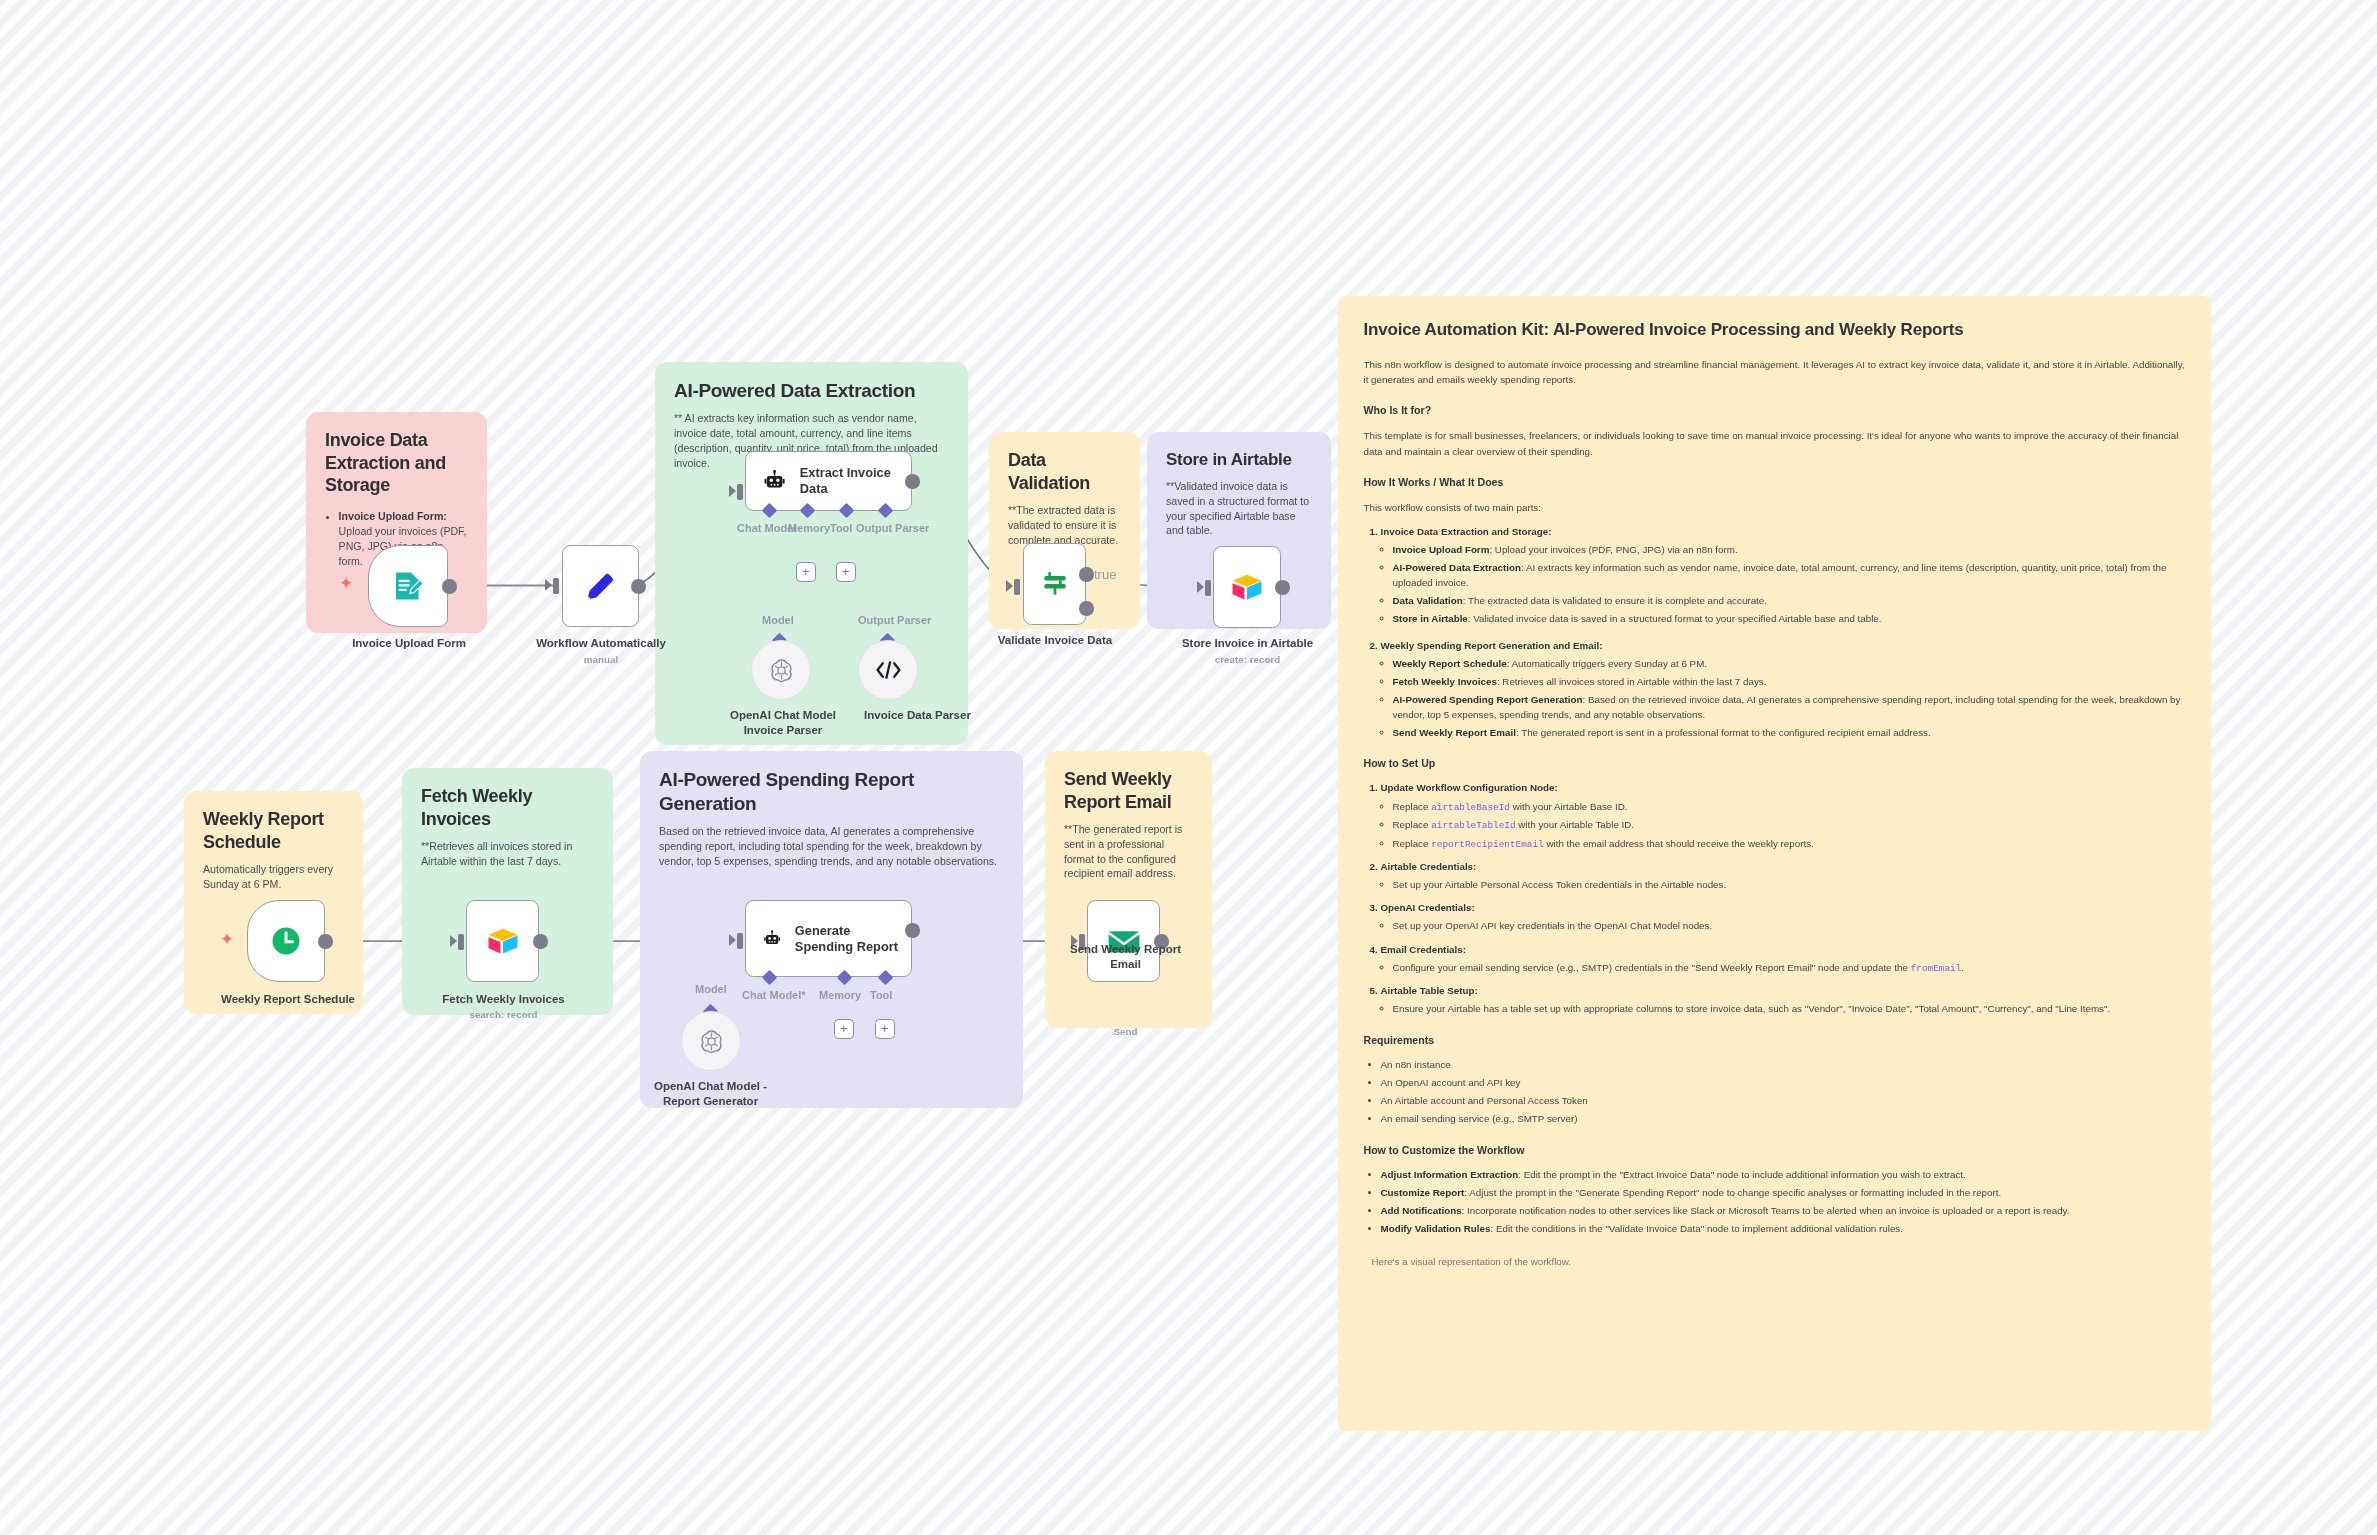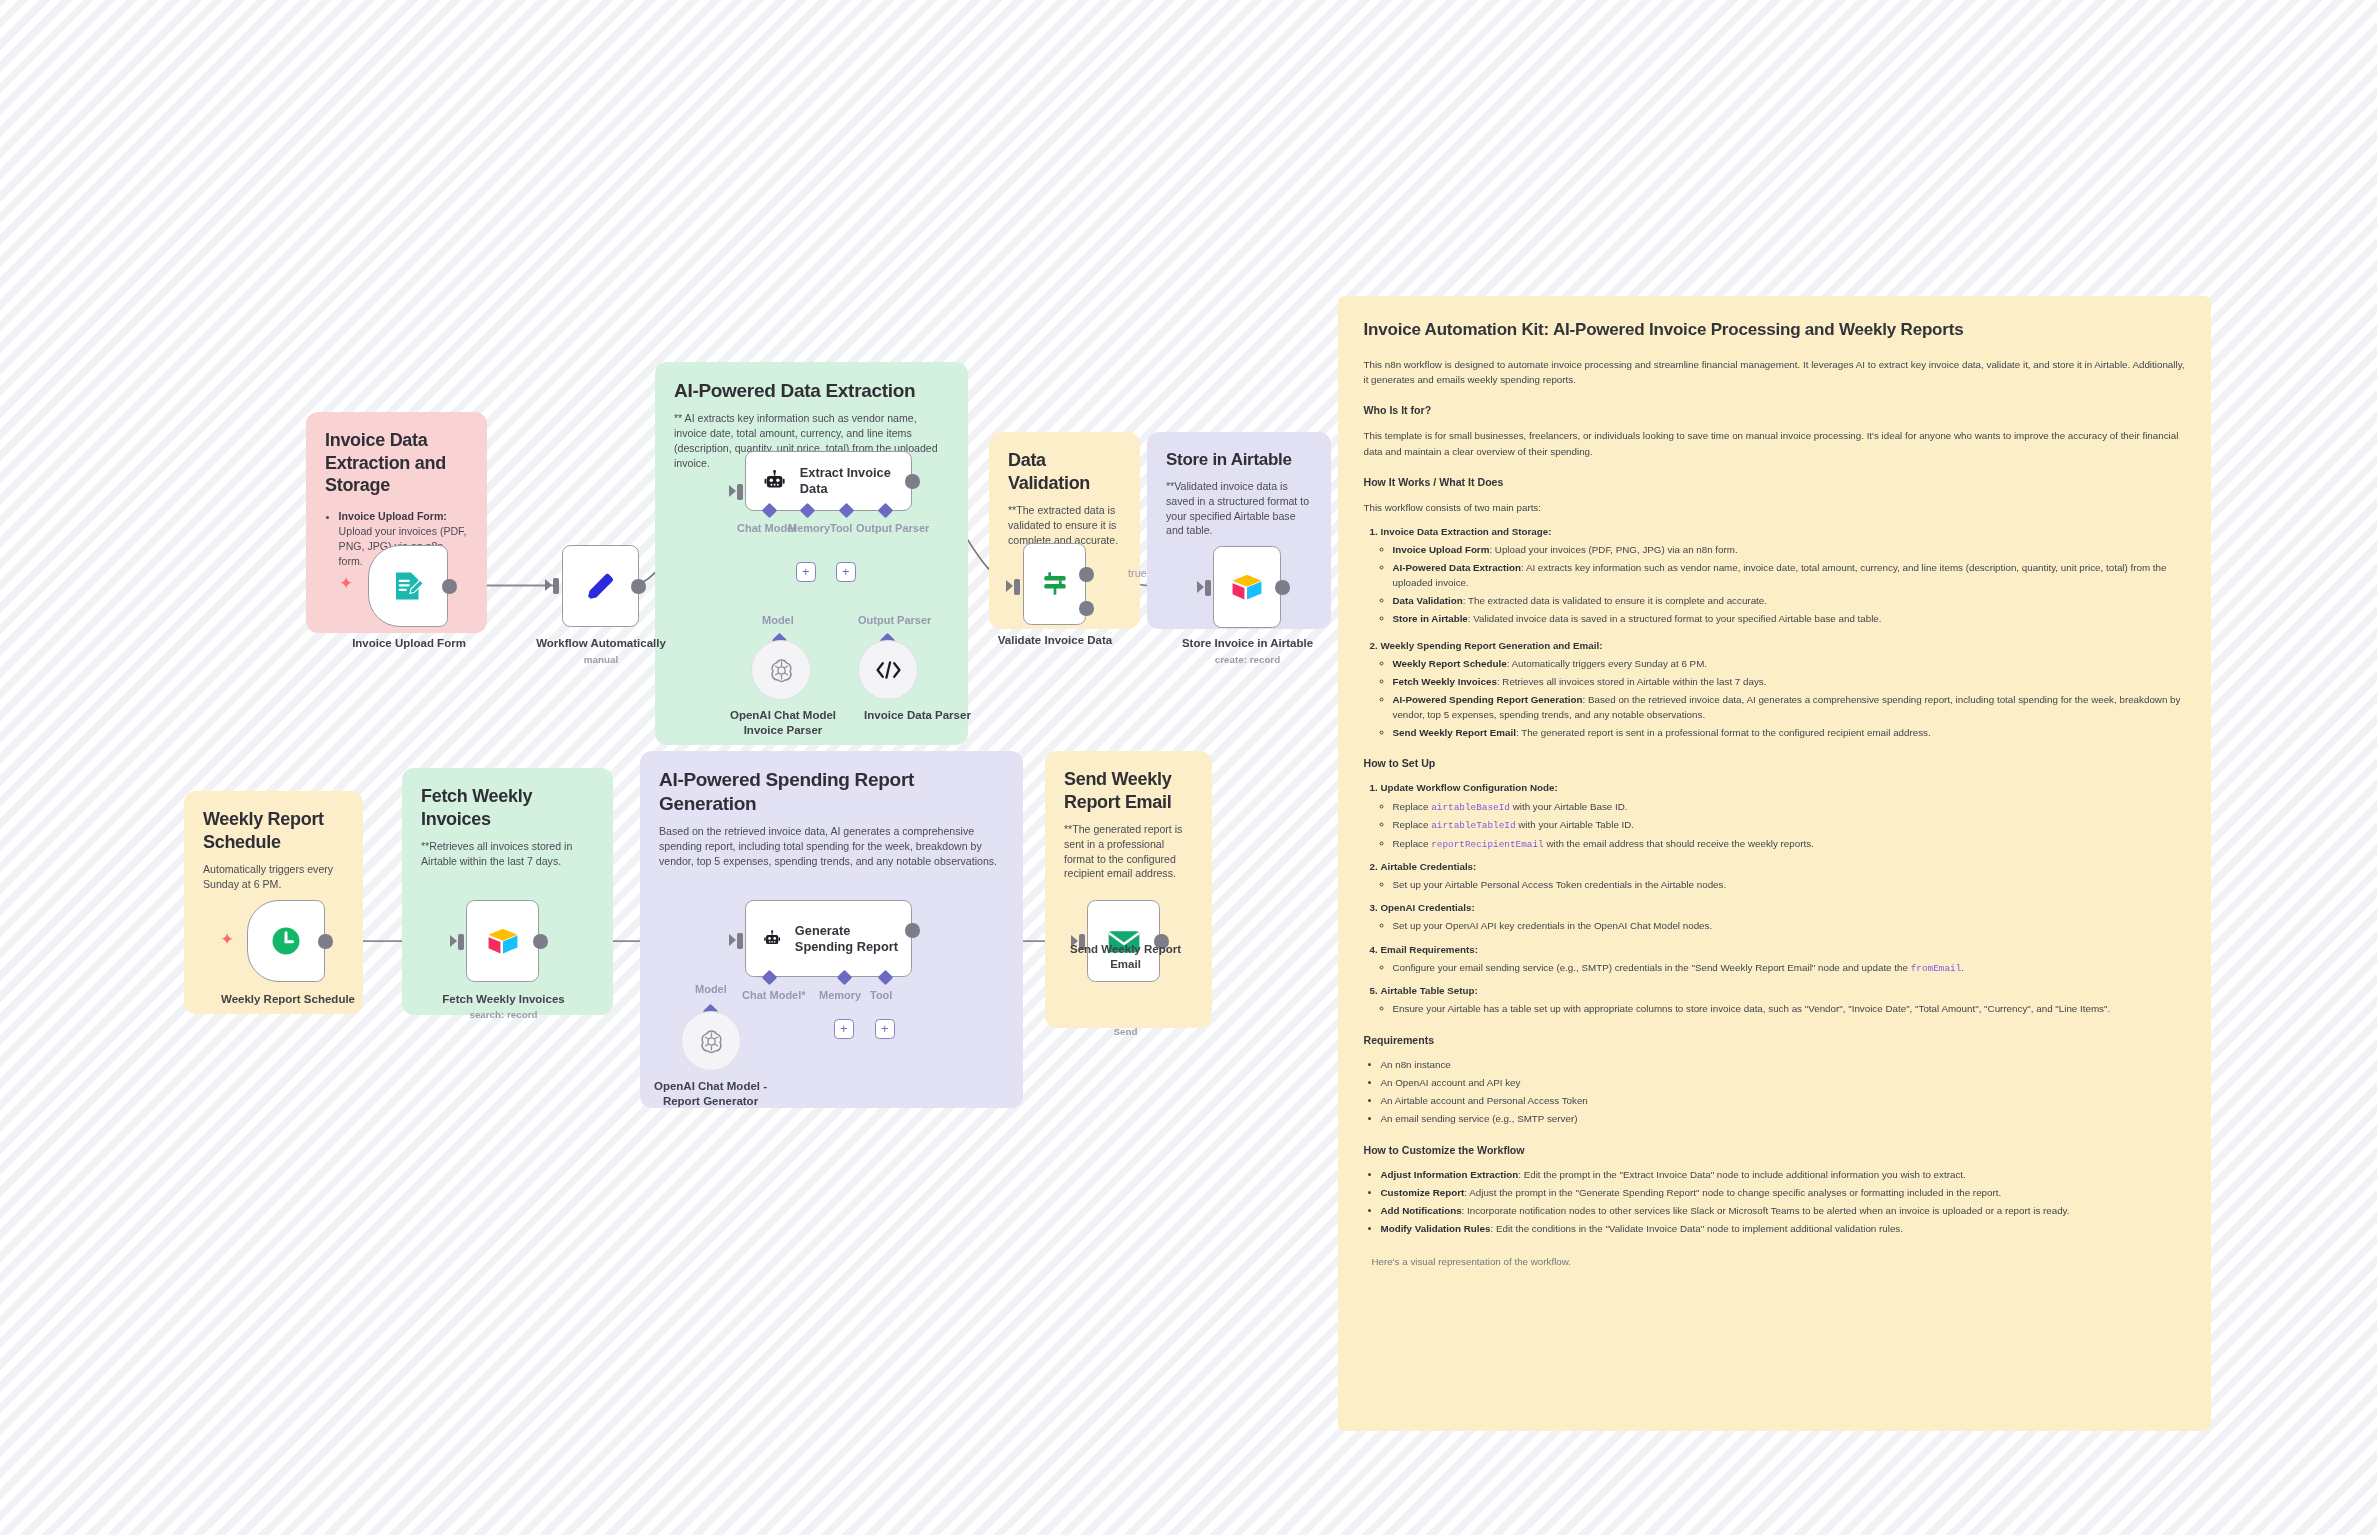--- a/index.html
+++ b/index.html
@@ -144,23 +144,22 @@
     font-weight: bold;
   }
   .spark {
     position: absolute;
     color: #ff6b6b;
     font-size: 17px;
     line-height: 1;
   }
   .edge-label {
     position: absolute;
-    font-size: 11px;
+    font-size: 13px;
     color: #9a9aa8;
-    padding-left: 34px;
   }
 
   
   #doc-sticky {
     position: absolute;
     left: 1338px; top: 296px;
     width: 873px; height: 1135px;
     background: #fcefc8;
     border-radius: 6.8px;
     padding: 24px 25.5px;
@@ -473,21 +472,21 @@
             <li>Replace <code>airtableBaseId</code> with your Airtable Base ID.</li>
             <li>Replace <code>airtableTableId</code> with your Airtable Table ID.</li>
             <li>Replace <code>reportRecipientEmail</code> with the email address that should receive the weekly reports.</li>
           </ul></li>
         <li><span>Airtable Credentials:</span><ul>
             <li>Set up your Airtable Personal Access Token credentials in the Airtable nodes.</li>
           </ul></li>
         <li><span>OpenAI Credentials:</span><ul>
             <li>Set up your OpenAI API key credentials in the OpenAI Chat Model nodes.</li>
           </ul></li>
-        <li><span>Email Requirements:</span><ul>
+        <li><span>Email Credentials:</span><ul>
             <li>Configure your email sending service (e.g., SMTP) credentials in the "Send Weekly Report Email" node and update the <code>fromEmail</code>.</li>
           </ul></li>
         <li><span>Airtable Table Setup:</span><ul>
             <li>Ensure your Airtable has a table set up with appropriate columns to store invoice data, such as "Vendor", "Invoice Date", "Total Amount", "Currency", and "Line Items".</li>
           </ul></li>
       </ol>
 
     <h2>Requirements</h2>
     <ul id="req-list">
         <li>An n8n instance</li>

